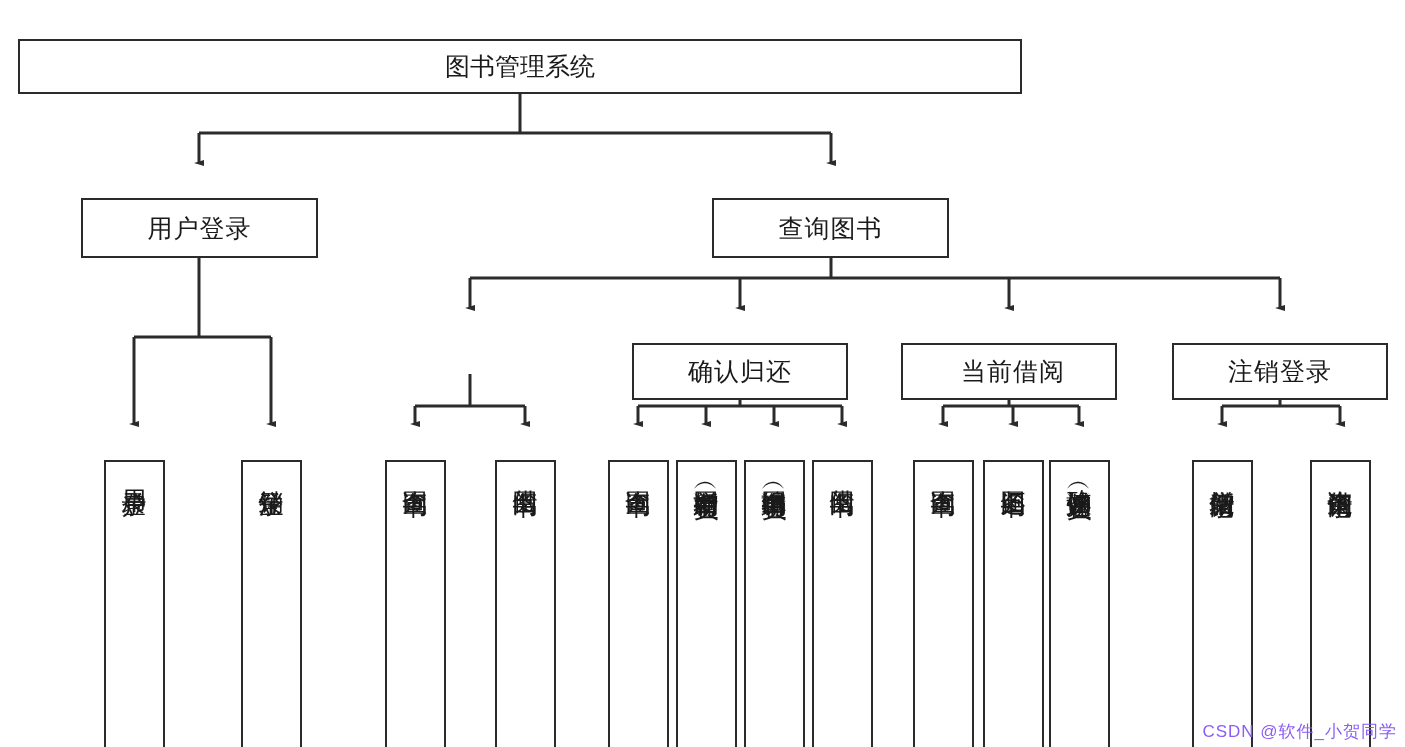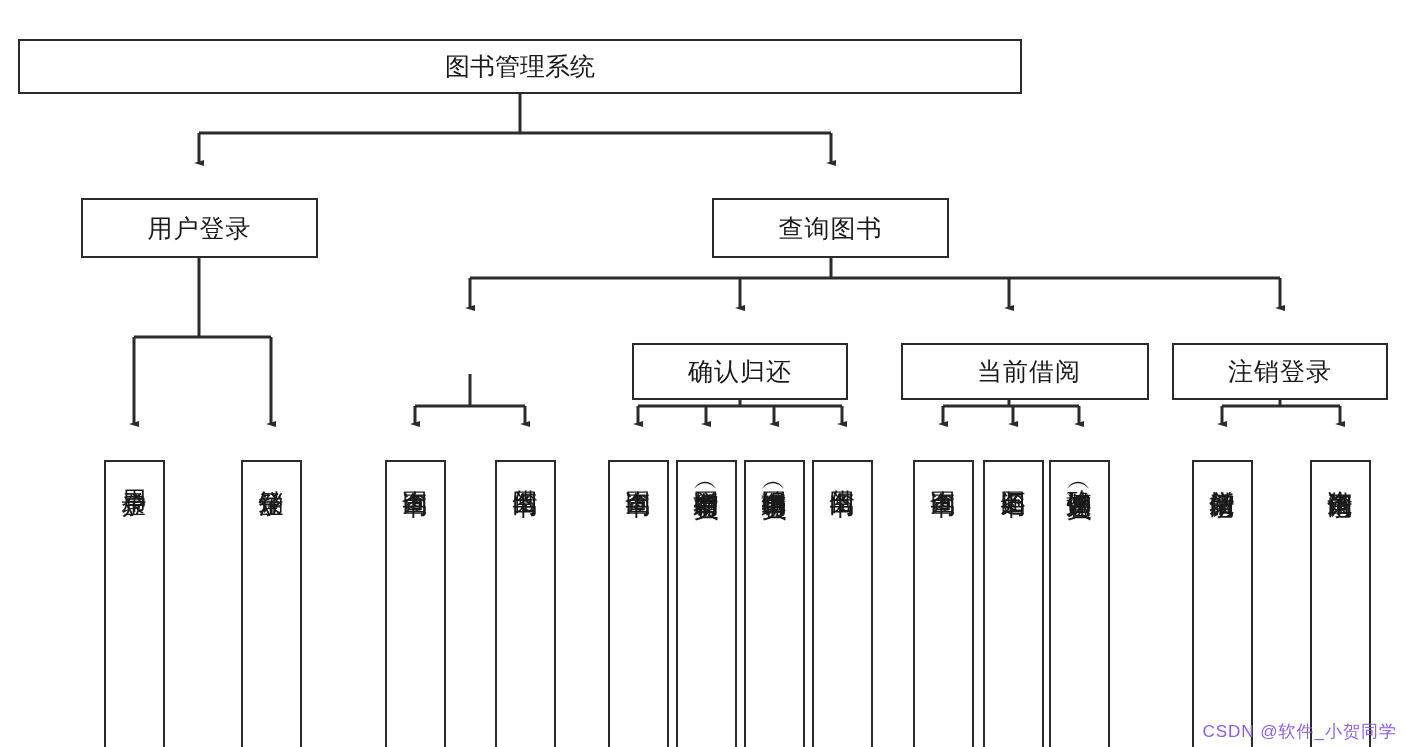--- a/index.html
+++ b/index.html
@@ -129,21 +129,21 @@
   <div class="node node-h" style="left:81px; top:172px; width:237px; height:60px;">
     <span>用户登录</span>
   </div>
   <div class="node node-h" style="left:712px; top:172px; width:237px; height:60px;">
     <span>查询图书</span>
   </div>
 
   <div class="node node-h" style="left:632px; top:317px; width:216px; height:57px;">
     <span>确认归还</span>
   </div>
-  <div class="node node-h" style="left:901px; top:317px; width:248px; height:57px;padding-left:8px;">
+  <div class="node node-h" style="left:901px; top:317px; width:216px; height:57px;padding-left:8px;">
     <span>当前借阅</span>
   </div>
   <div class="node node-h" style="left:1172px; top:317px; width:216px; height:57px;">
     <span>注销登录</span>
   </div>
 
   <div class="node node-v" style="left:104px; top:434px; width:61px; height:301px;">
     <span class="vlabel">用户登录</span>
   </div>
   <div class="node node-v" style="left:241px; top:434px; width:61px; height:301px;">

